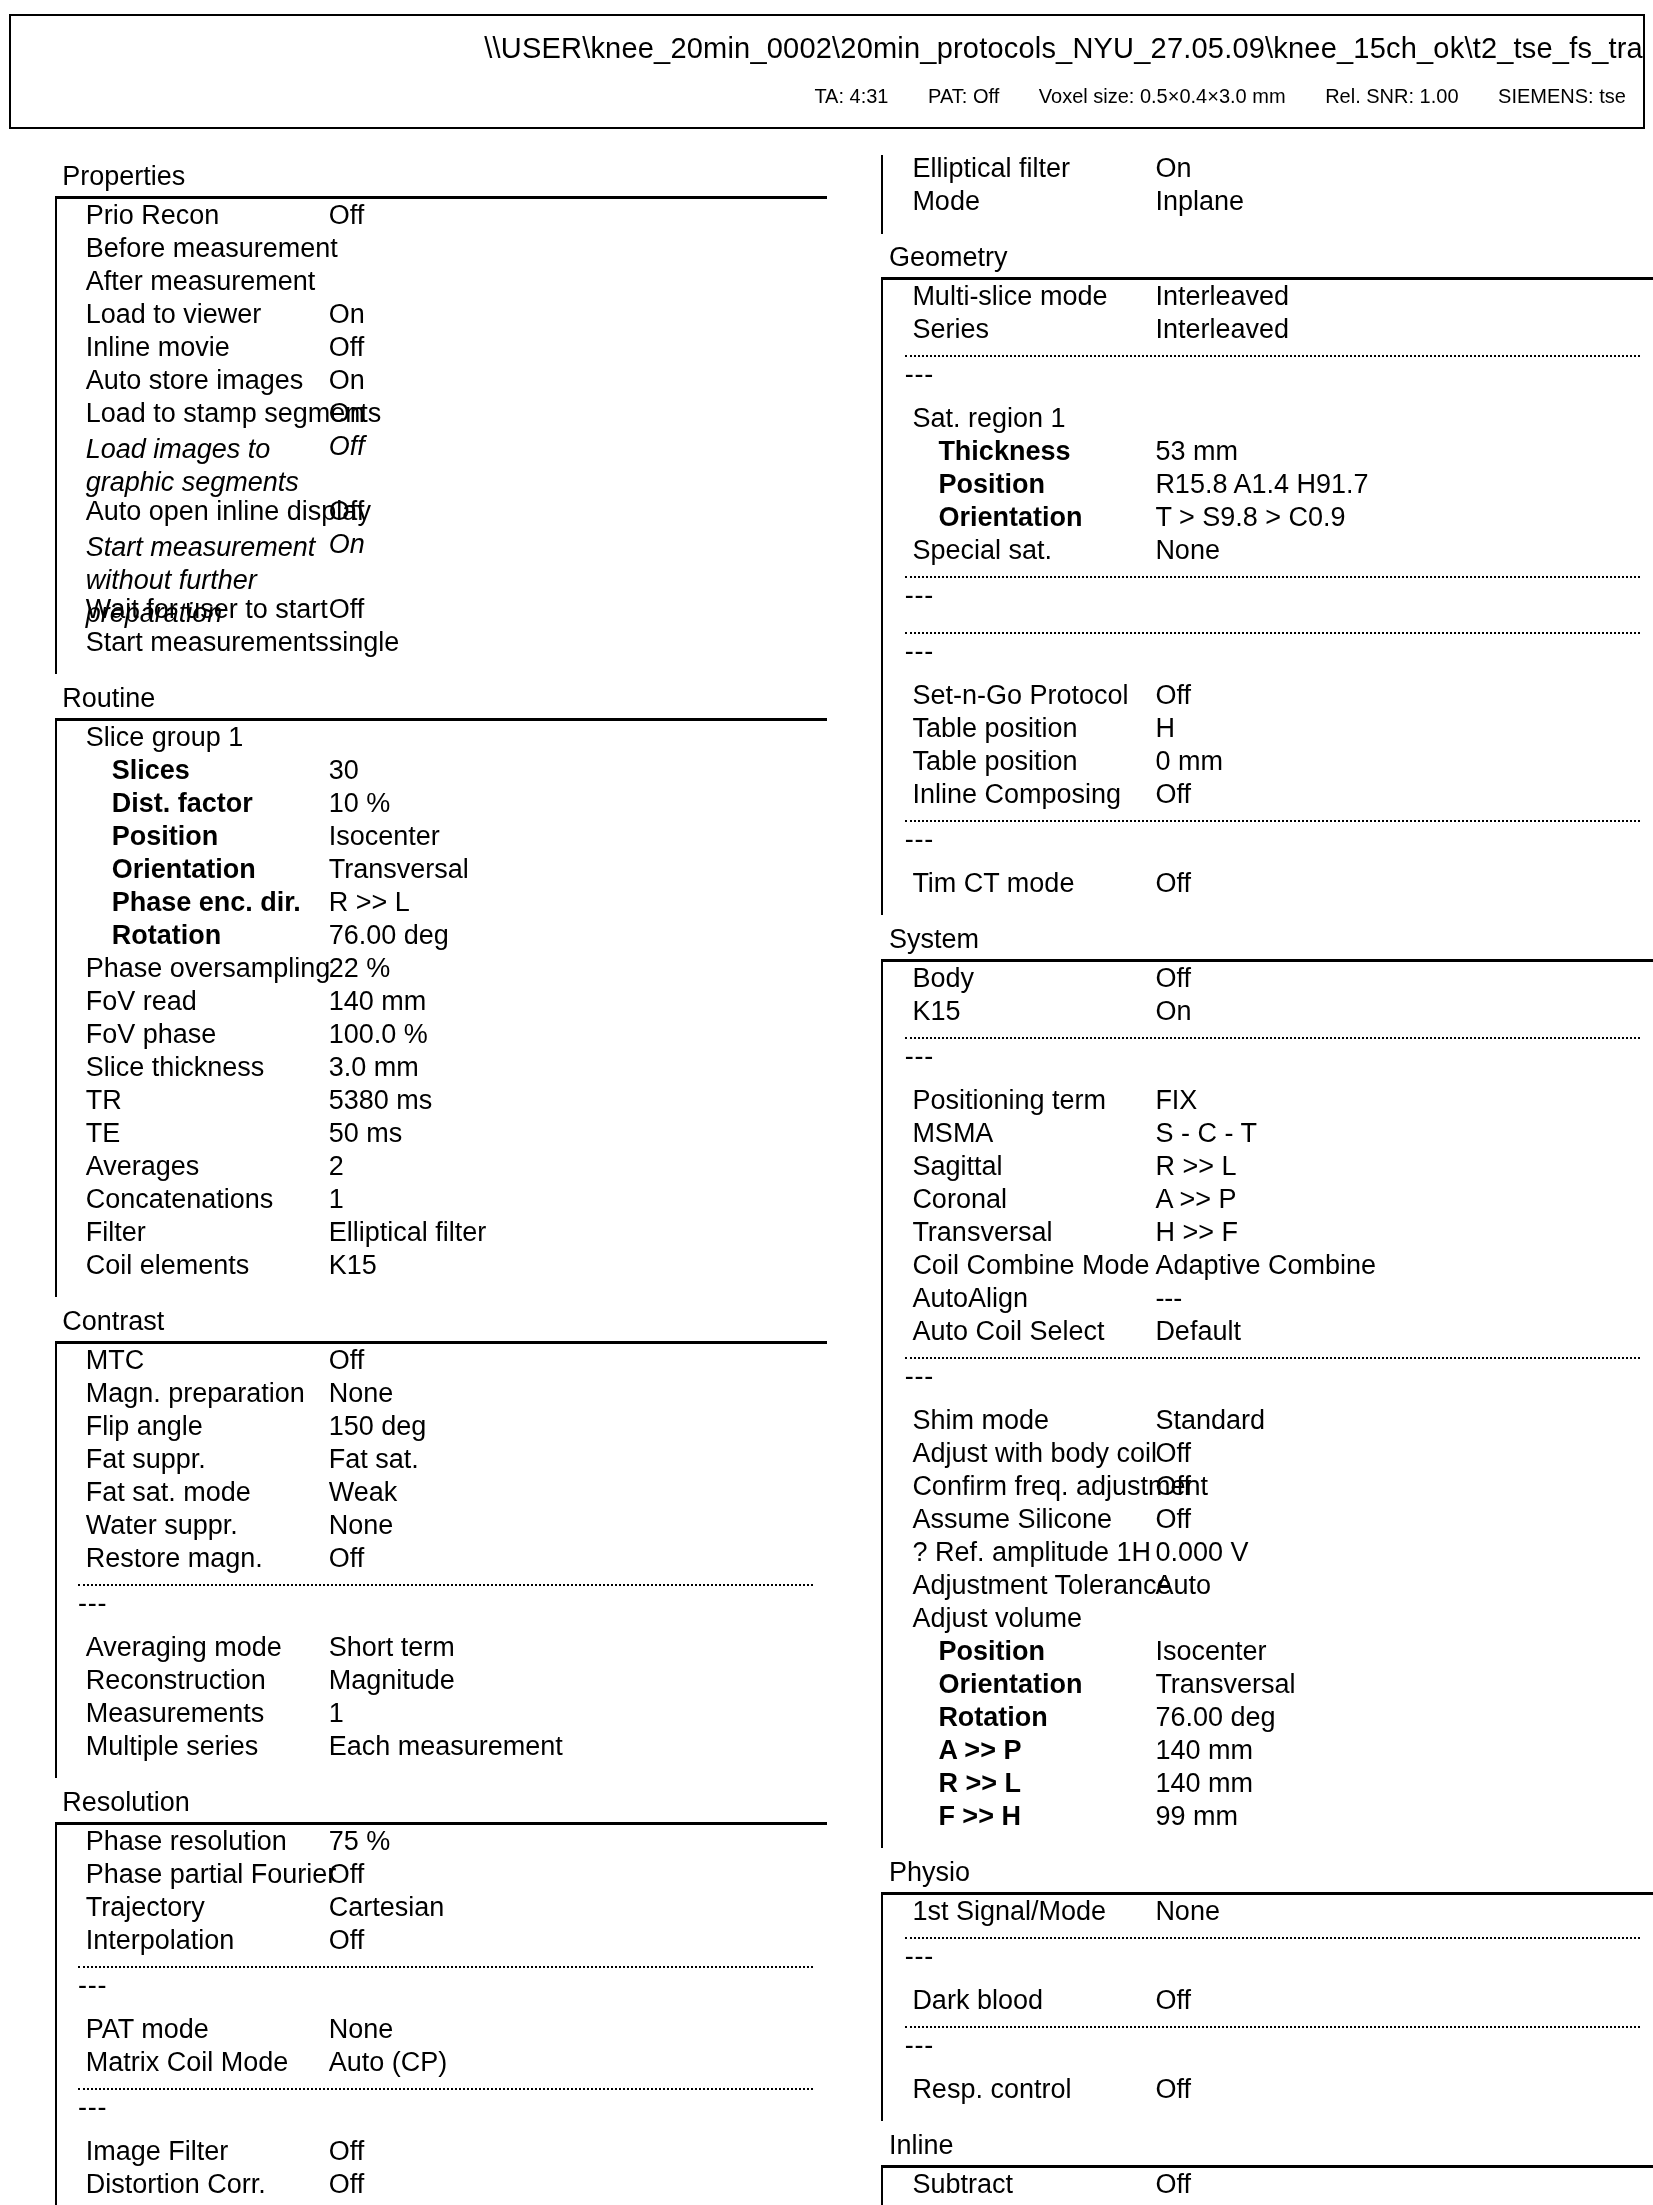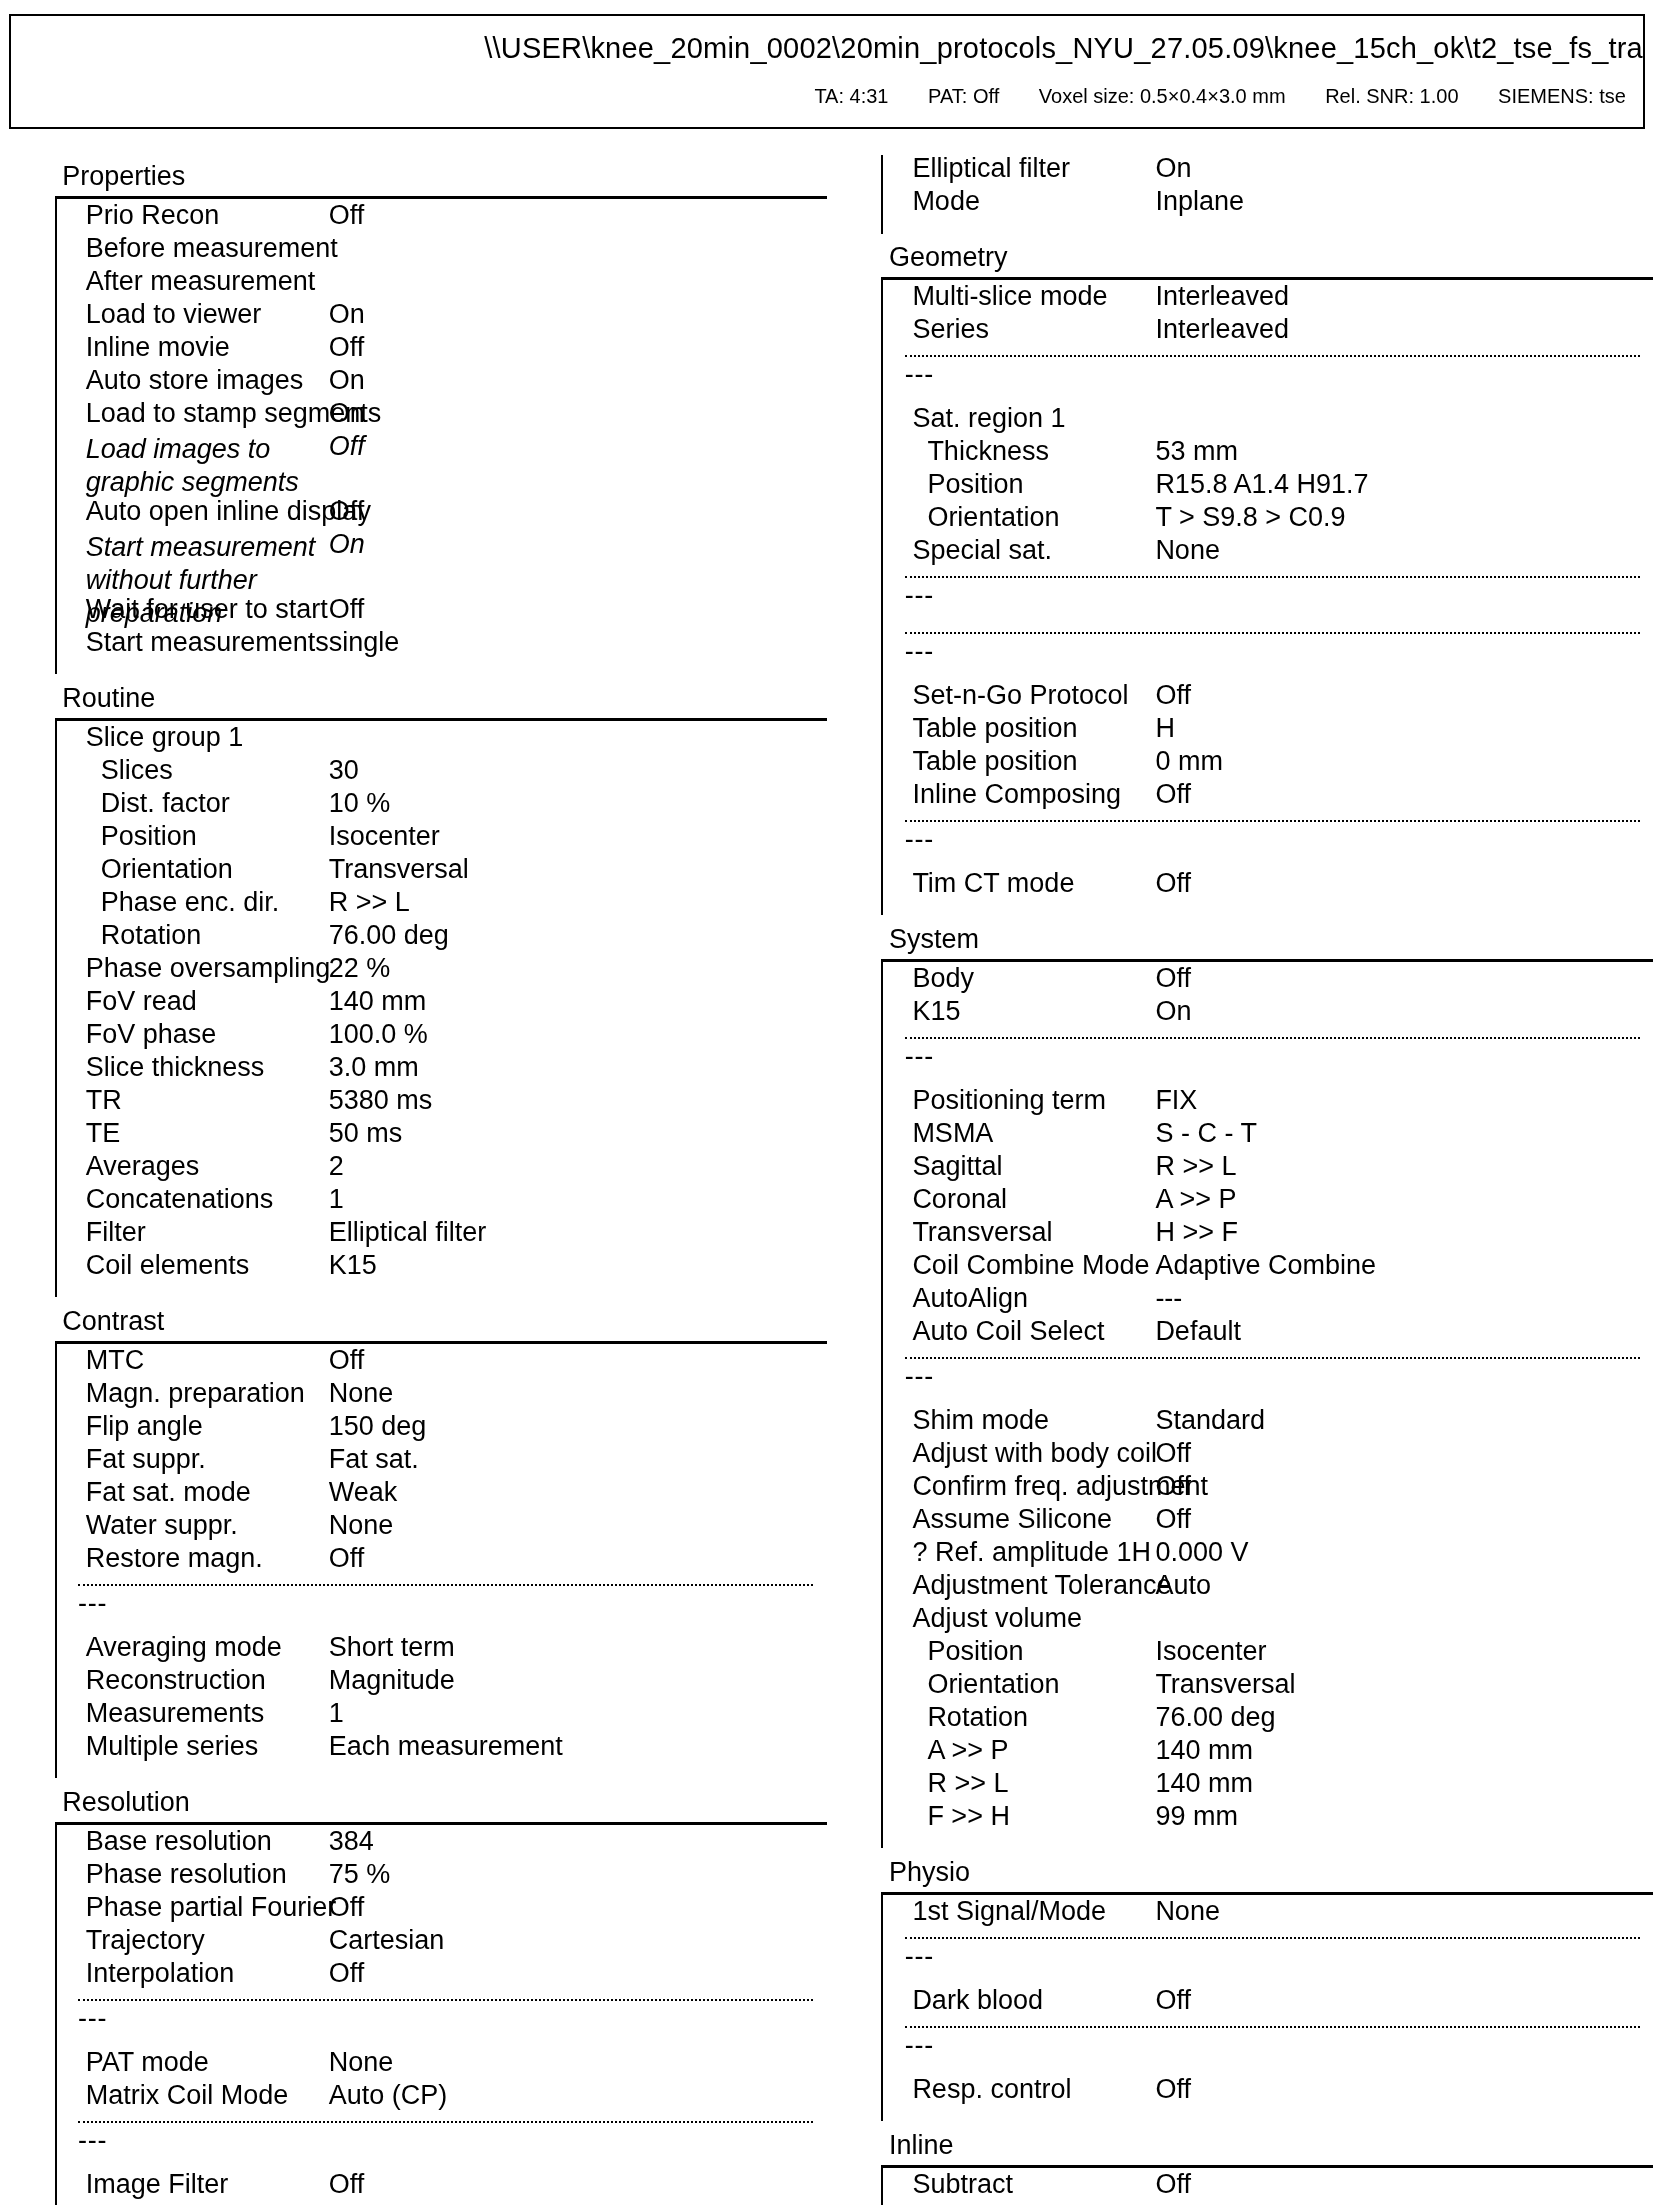--- a/index.html
+++ b/index.html
@@ -80,21 +80,21 @@
     line-height: 1.0;
     height: 33px;
   }
   .row .label {
     font-size: 27px;
     white-space: nowrap;
   }
   .row { position: relative; padding-left: 0; }
   .label { padding-left: 29px; }
   .label.ind1 { padding-left: 29px; }
-  .label.ind2 { padding-left: 44px; }
+  .label.ind2 { padding-left: 55px; font-weight: bold; }
   .value-wrap {
     position: absolute;
     left: 272px;
     top: 0;
     font-size: 27px;
     white-space: nowrap;
     line-height: 1.0;
   }
   .row.wrap2 { height: 65px; font-style: italic; }
   .row.wrap2 .label { white-space: normal; width: 259px; line-height: 1.23; }
@@ -313,24 +313,20 @@
           <div class="row">
             <span class="label ind1">Multiple series</span>
             <span class="value-wrap">Each measurement</span>
           </div>
         </div>
       </div>
       <div class="section">
         <div class="section-title">Resolution</div>
         <div class="section-body">
           <div class="row">
-            <span class="label ind1">Base resolution</span>
-            <span class="value-wrap">384</span>
-          </div>
-          <div class="row">
             <span class="label ind1">Phase resolution</span>
             <span class="value-wrap">75 %</span>
           </div>
           <div class="row">
             <span class="label ind1">Phase partial Fourier</span>
             <span class="value-wrap">Off</span>
           </div>
           <div class="row">
             <span class="label ind1">Trajectory</span>
             <span class="value-wrap">Cartesian</span>

